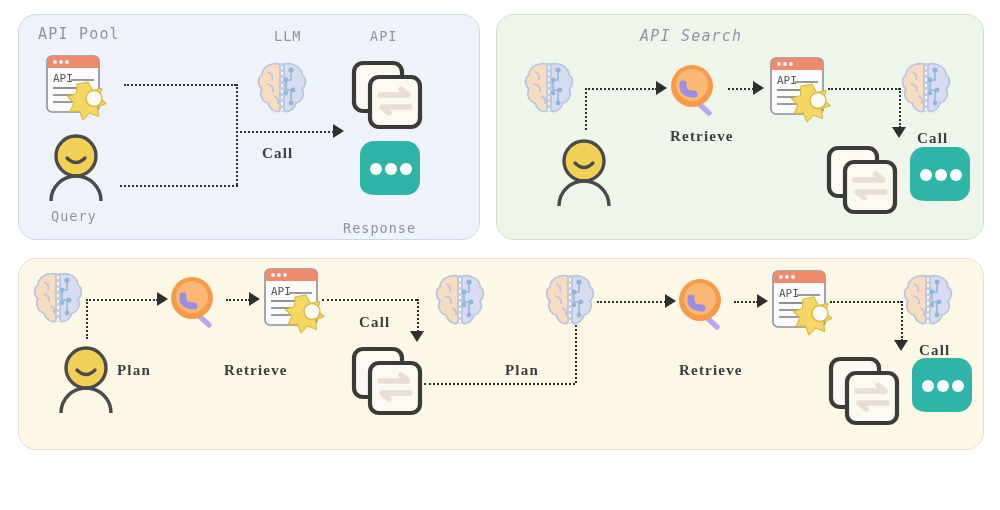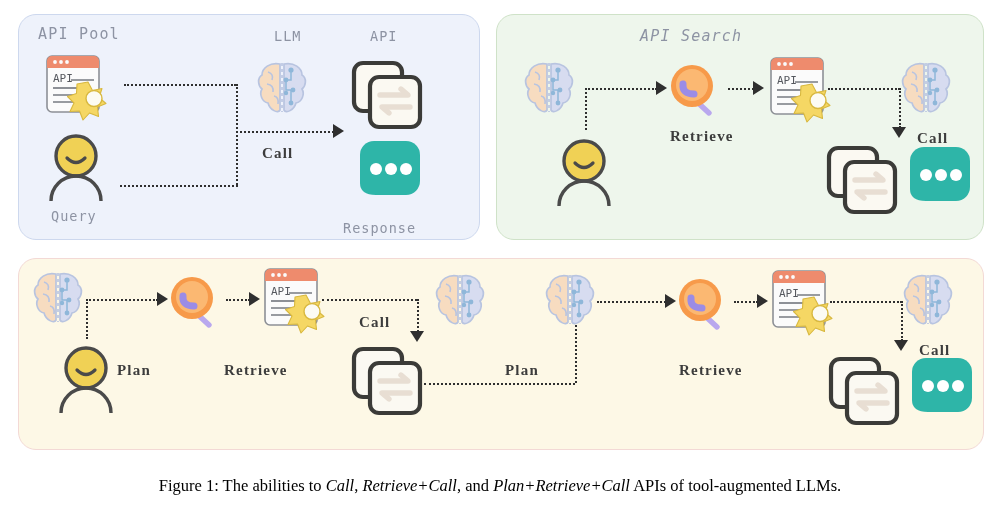--- a/index.html
+++ b/index.html
@@ -398,15 +398,14 @@
 
   <div class="ico" style="left:910px;top:358px;">
     <svg width="66" height="62" viewBox="0 0 66 62">
       <path d="M2 14 a14 14 0 0 1 14 -14 h32 a14 14 0 0 1 14 14 v26 a14 14 0 0 1 -14 14 h-30 q-16 0 -16 -12 z" fill="#2eb5a8"></path>
       <circle cx="18" cy="28" r="6" fill="#ffffff"></circle>
       <circle cx="33" cy="28" r="6" fill="#ffffff"></circle>
       <circle cx="48" cy="28" r="6" fill="#ffffff"></circle>
     </svg>
   </div>
 
-  <div id="caption"><span>Figure 1: </span><span>The abilities to </span><i>Call</i><span>, </span><i>Retrieve+Call</i><span>, and </span><i>Plan+Retrieve+Call</i><span> APIs of tool-augmented LLMs.</span></div>
 
 </div>
 
 </body></html>

